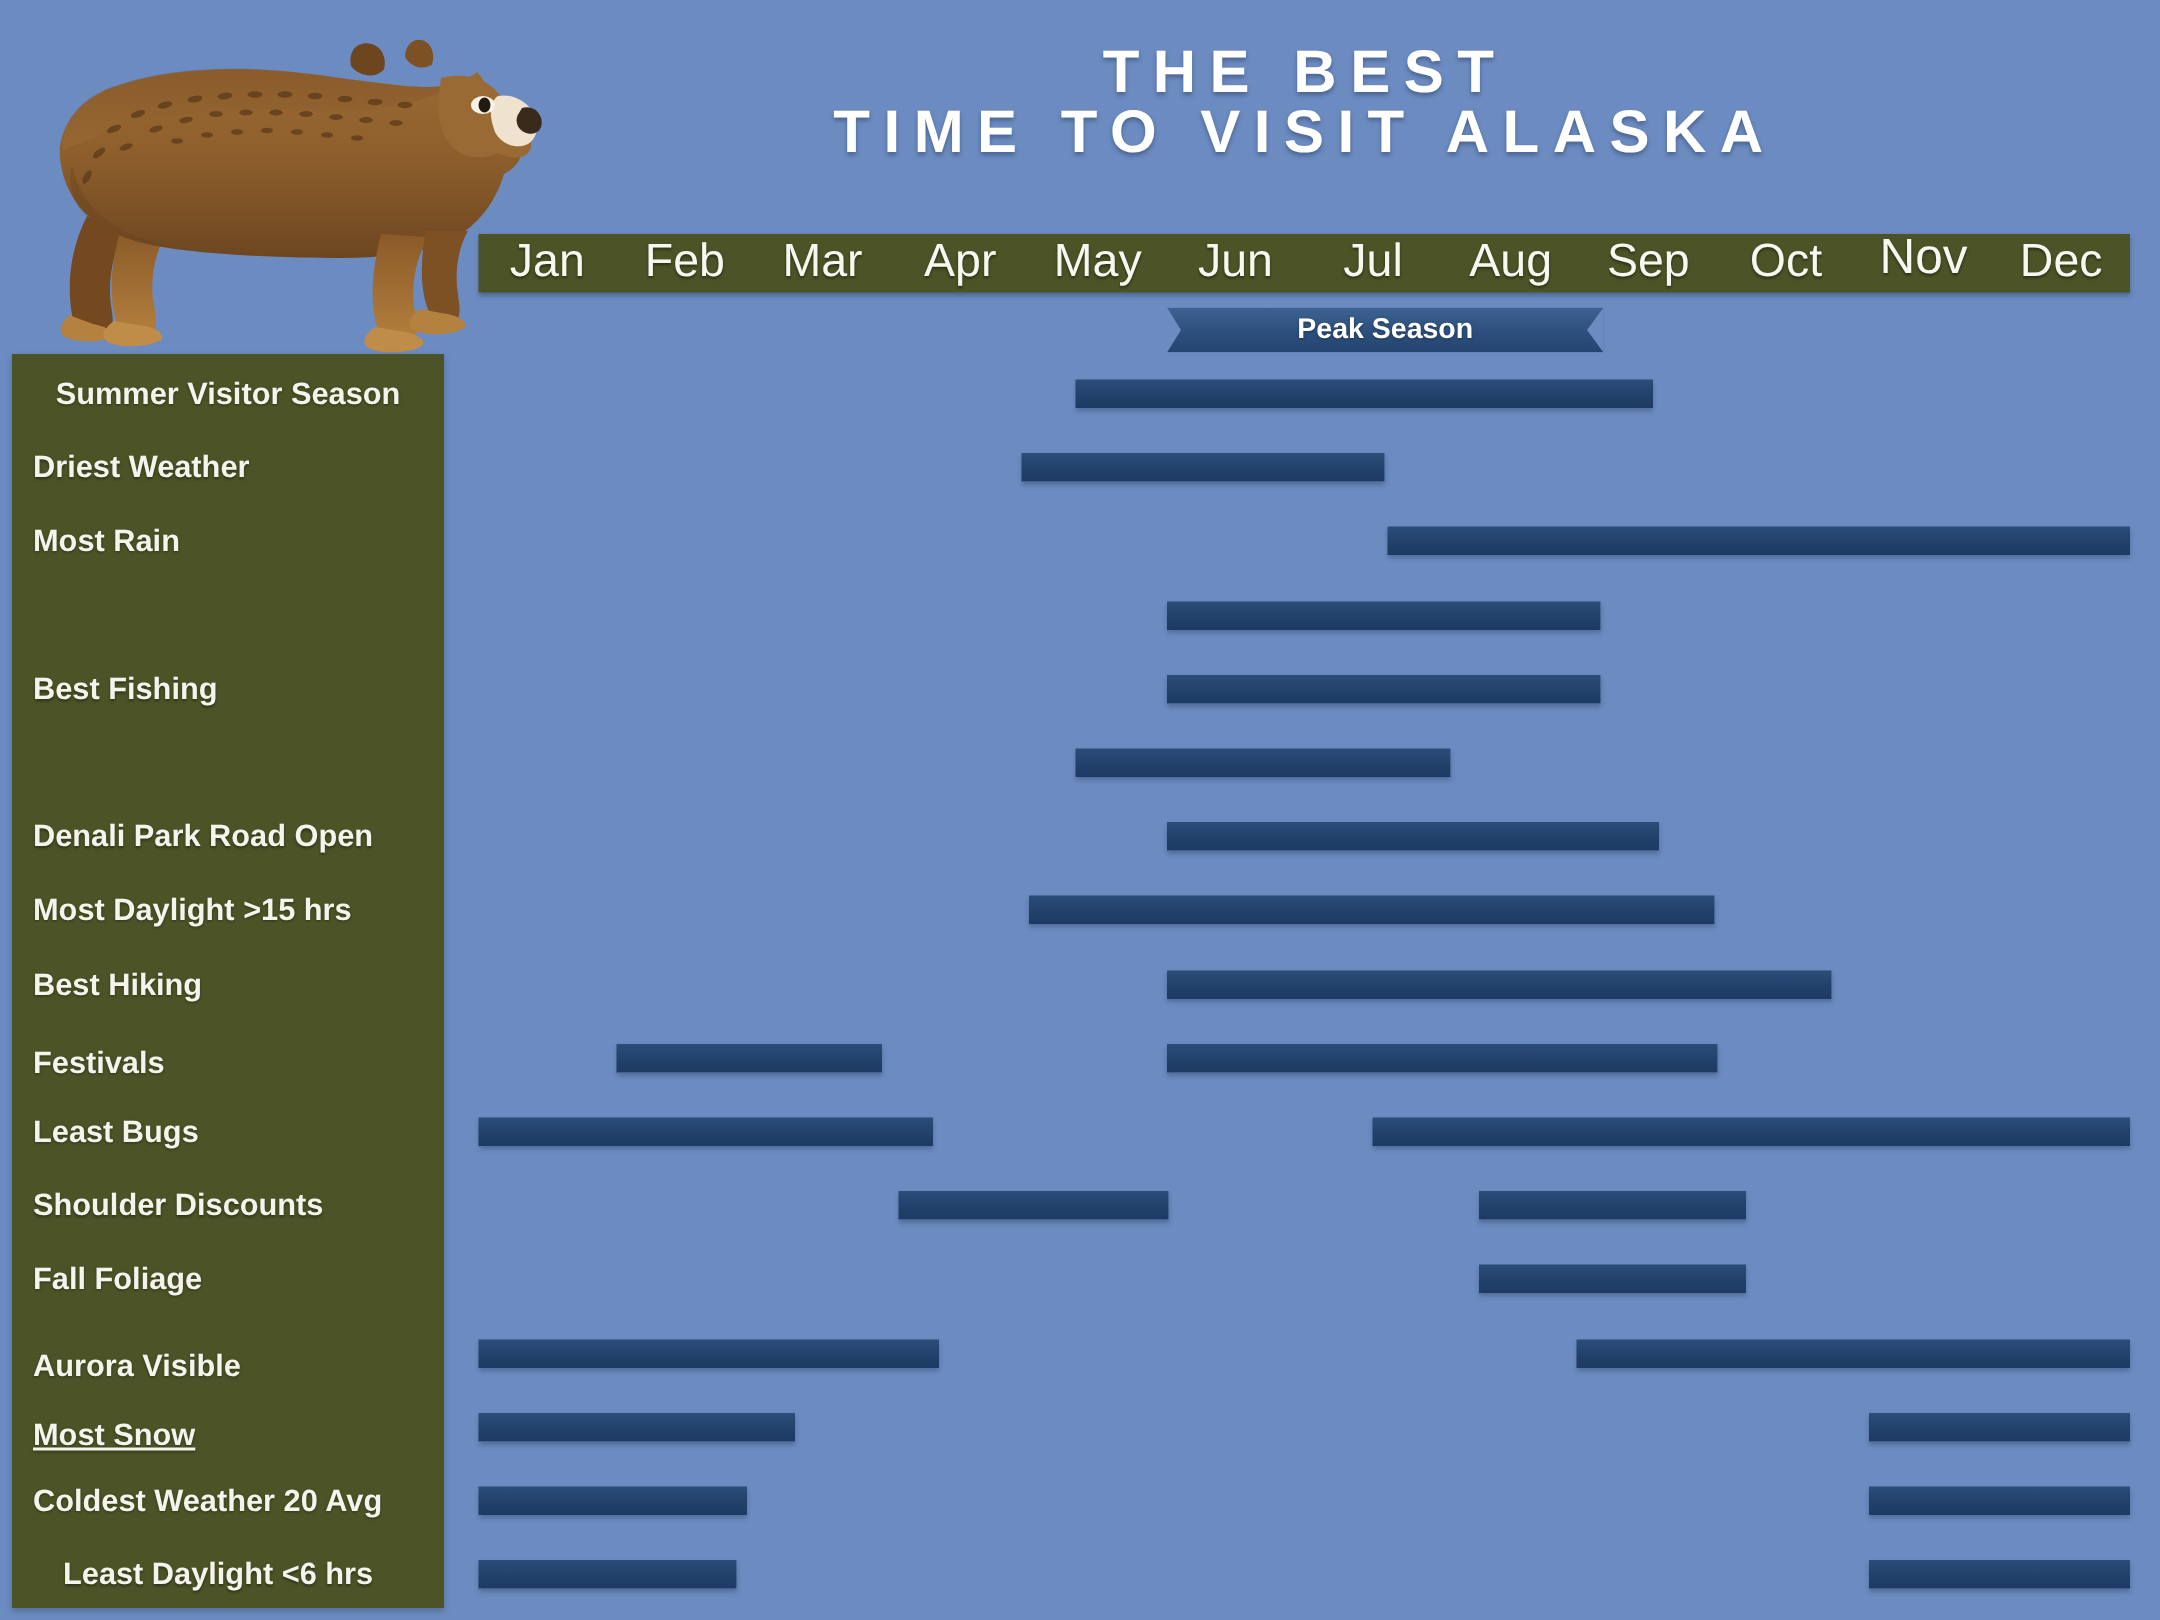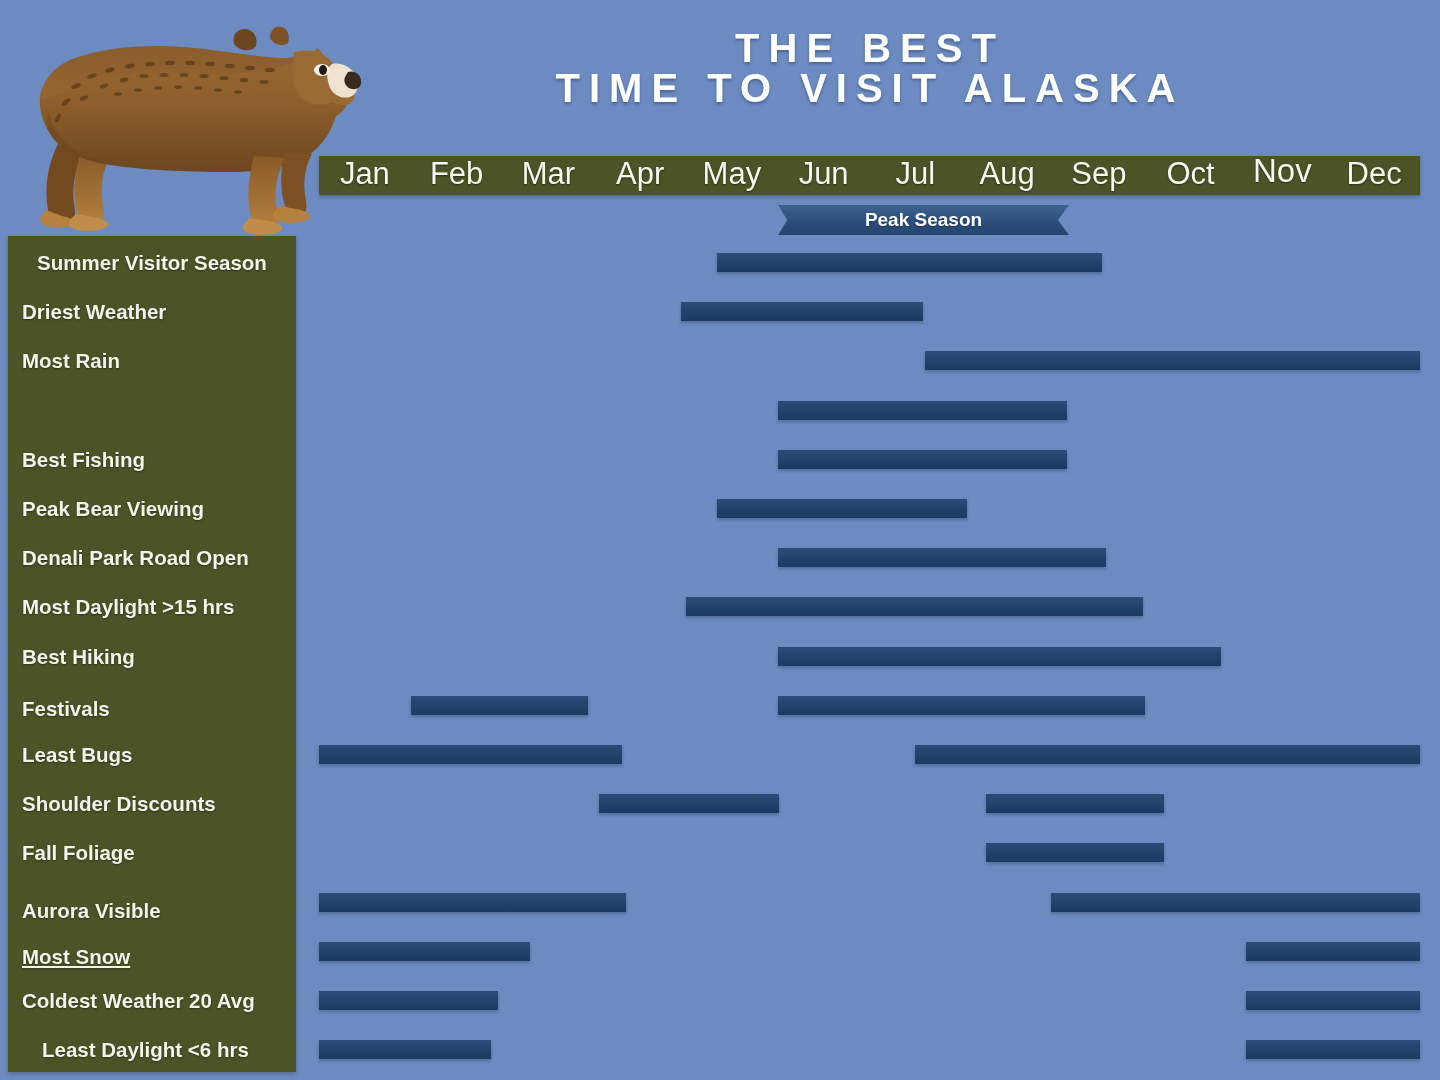--- a/index.html
+++ b/index.html
@@ -190,21 +190,20 @@
 
 <div id="peak-ribbon">
   <span>Peak Season</span>
 </div>
 
 <div id="label-panel">
     <div class="row-label centered" style="top: 12px;">Summer Visitor Season</div>
     <div class="row-label" style="top: 61.2px;">Driest Weather</div>
     <div class="row-label" style="top: 110.4px;">Most Rain</div>
     <div class="row-label" style="top: 208.8px;">Best Fishing</div>
-    <div class="row-label" style="top: 258px;">Peak Bear Viewing</div>
     <div class="row-label" style="top: 307.2px;">Denali Park Road Open</div>
     <div class="row-label" style="top: 356.4px;">Most Daylight &gt;15 hrs</div>
     <div class="row-label" style="top: 405.6px;">Best Hiking</div>
     <div class="row-label" style="top: 458px;">Festivals</div>
     <div class="row-label" style="top: 504px;">Least Bugs</div>
     <div class="row-label" style="top: 553.2px;">Shoulder Discounts</div>
     <div class="row-label" style="top: 602.4px;">Fall Foliage</div>
     <div class="row-label" style="top: 660px;">Aurora Visible</div>
     <div class="row-label" style="top: 706px; text-decoration: underline;">Most Snow</div>
     <div class="row-label" style="top: 750px;">Coldest Weather 20 Avg</div>

